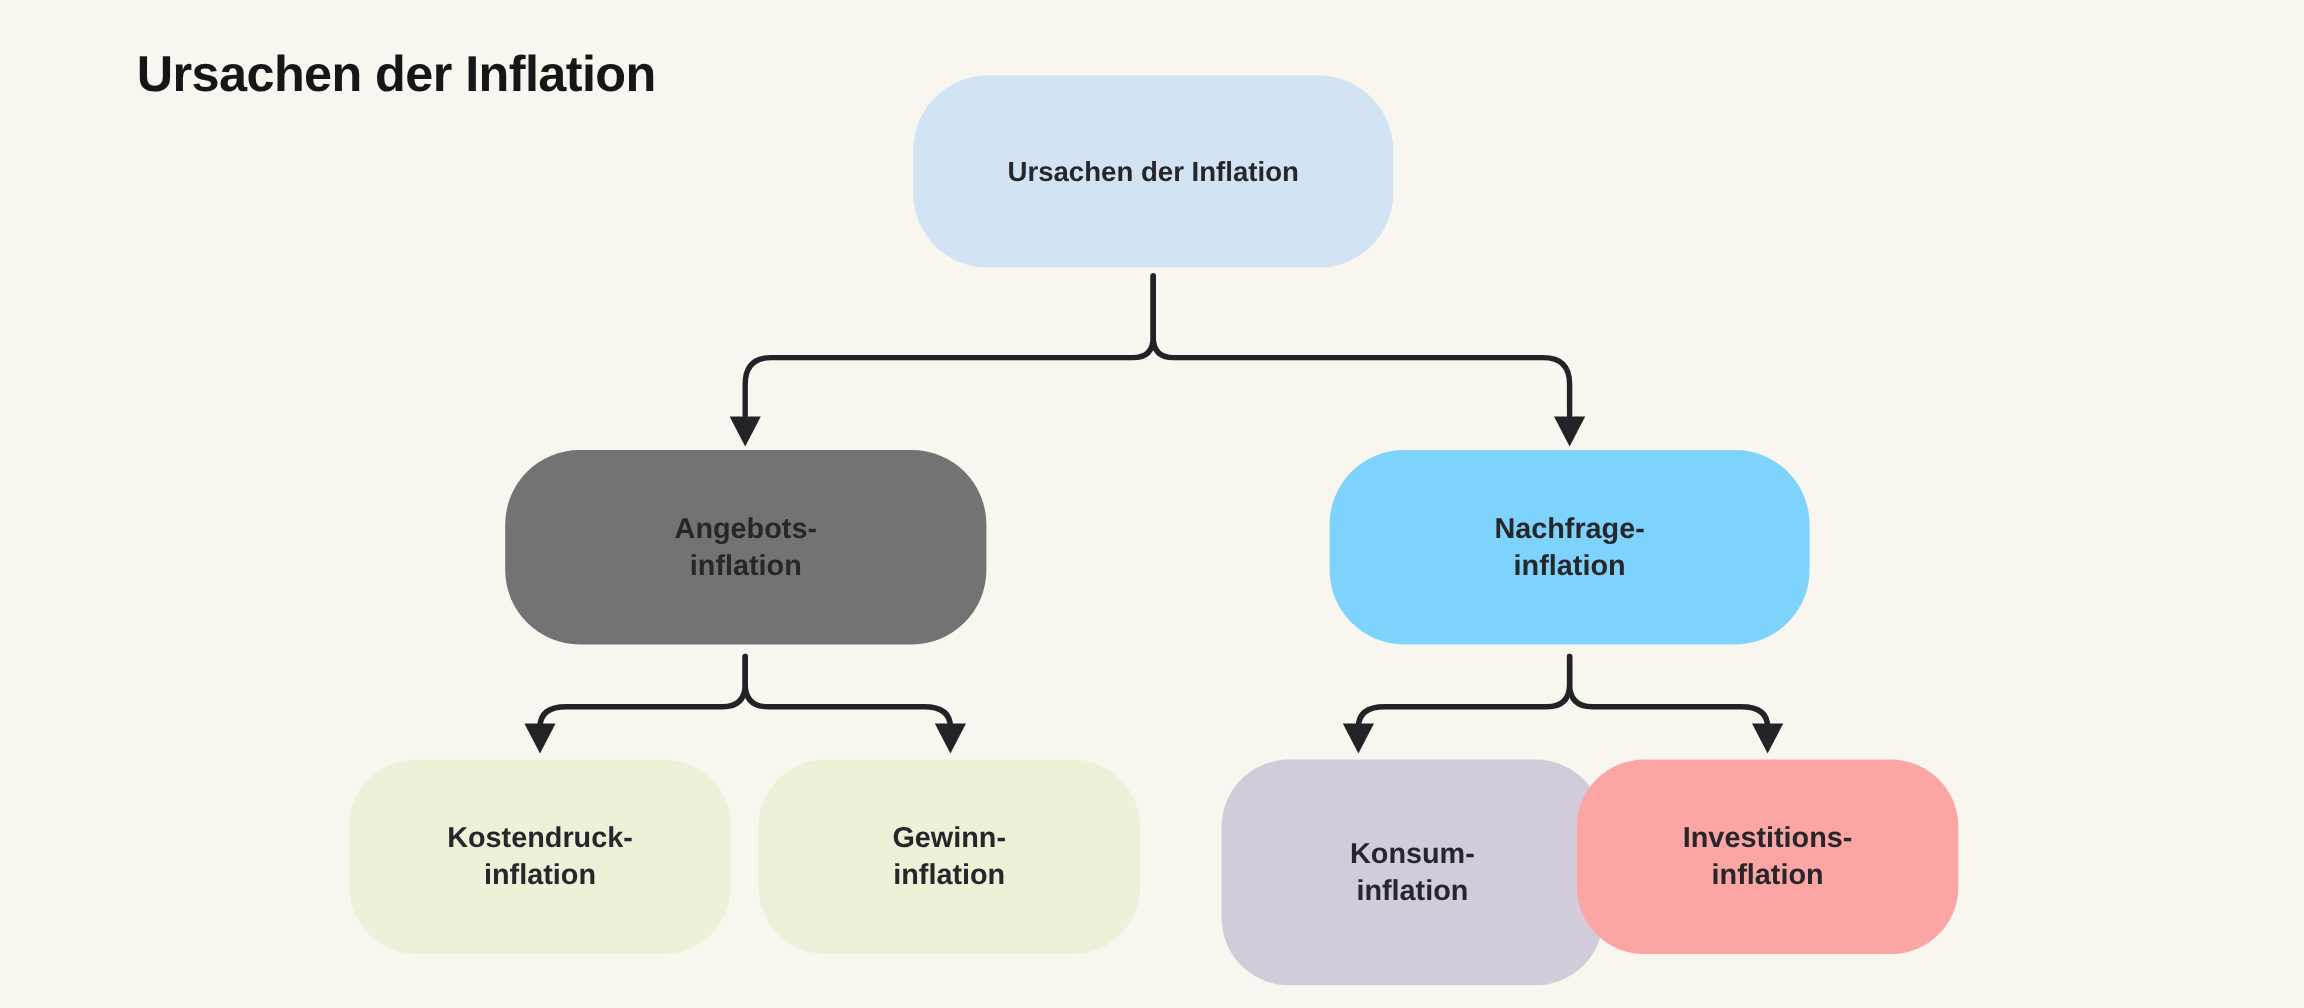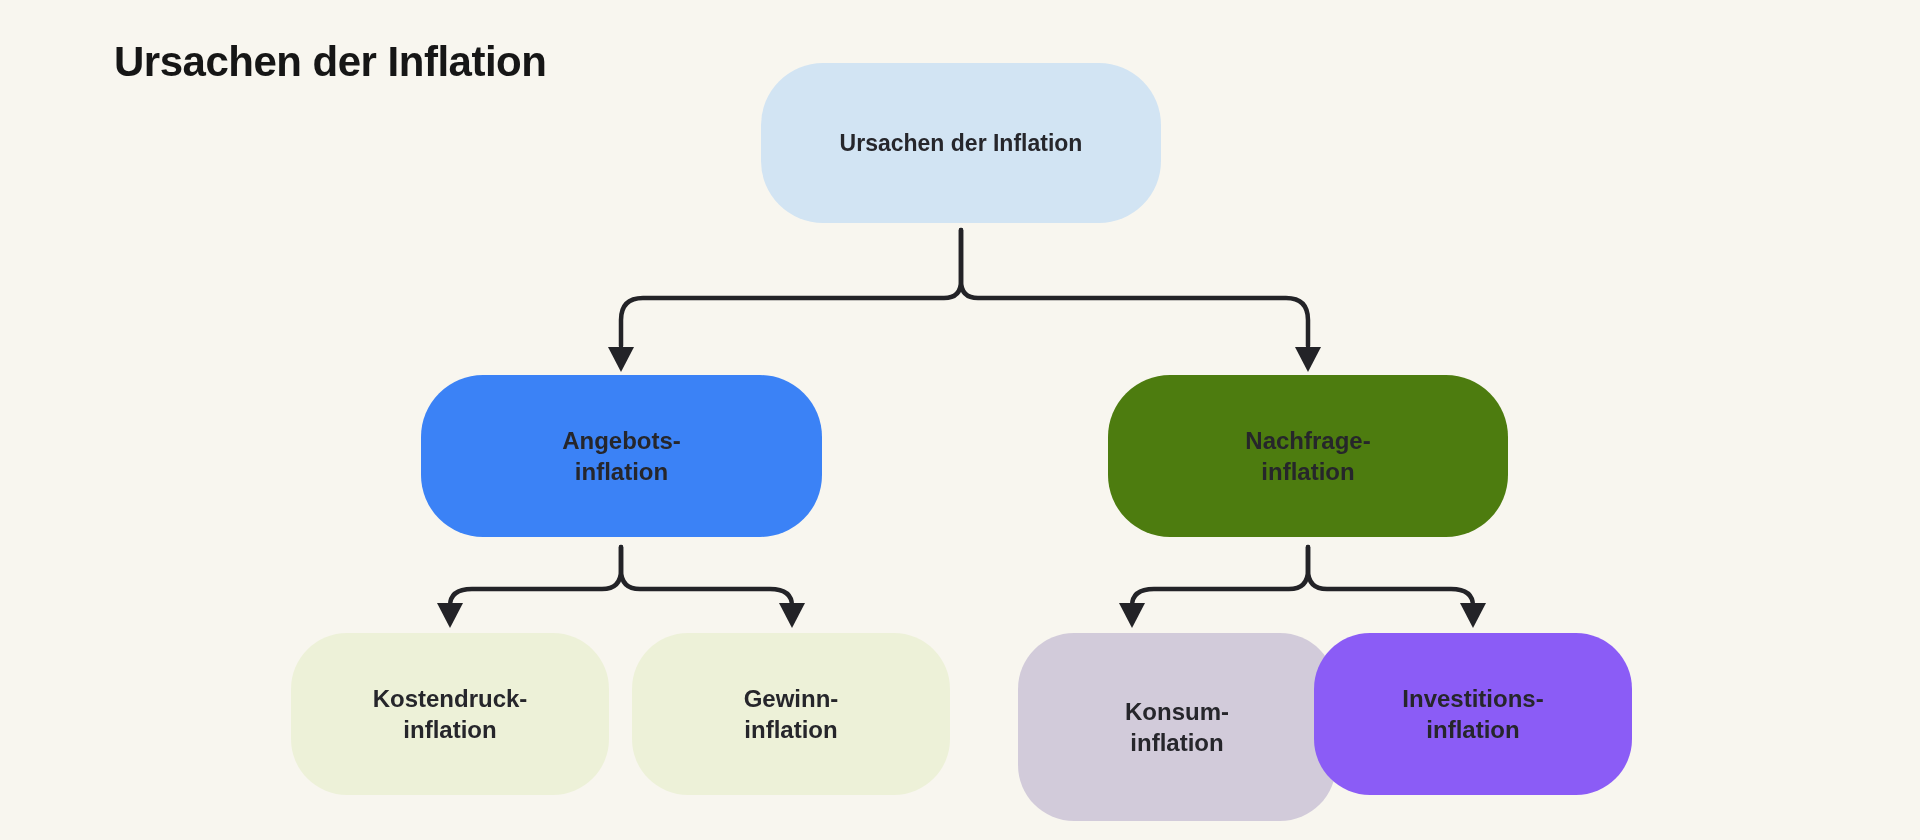--- a/index.html
+++ b/index.html
@@ -84,41 +84,41 @@
 
   <path d="M 1308 547 V 570 Q 1308 589 1327 589 H 1451 Q 1473 589 1473 606" fill="none" stroke-width="4.5" stroke-linecap="round" stroke="#232327"></path>
   <polygon points="1119,603 1145,603 1132,628" fill="#232327"></polygon>
   <polygon points="1460,603 1486,603 1473,628" fill="#232327"></polygon>
 </svg>
 
 <div class="node big" style="left: 761px; top: 63px; width: 400px; height: 160px; background: rgb(210, 228, 243);">
   <div class="root-label">Ursachen der Inflation</div>
 </div>
 
-<div class="node big" style="left: 421px; top: 375px; width: 401px; height: 162px; background: #3b82f6; justify-content: center;">
+<div class="node big" style="left: 421px; top: 375px; width: 401px; height: 162px; background: #737373; justify-content: center;">
   <div class="node-title">Angebots-</div>
   <div class="node-sub">inflation</div>
 </div>
 
-<div class="node big" style="left: 1108px; top: 375px; width: 400px; height: 162px; background: #4d7c0f;">
+<div class="node big" style="left: 1108px; top: 375px; width: 400px; height: 162px; background: #7dd3fc;">
   <div class="node-title">Nachfrage-</div>
   <div class="node-sub">inflation</div>
 </div>
 
 <div class="node small" style="left: 291px; top: 633px; width: 318px; height: 162px; background: rgb(237, 241, 216); text-align: right;">
   <div class="node-title">Kostendruck-</div>
   <div class="node-sub">inflation</div>
 </div>
 
 <div class="node small" style="left: 632px; top: 633px; width: 318px; height: 162px; background: rgb(237, 241, 216); text-align: right;">
   <div class="node-title">Gewinn-</div>
   <div class="node-sub">inflation</div>
 </div>
 
 <div class="node small" style="left: 973px; top: 633px; width: 318px; height: 188px; background: rgb(210, 203, 218); margin-left: 45px;">
   <div class="node-title">Konsum-</div>
   <div class="node-sub">inflation</div>
 </div>
 
-<div class="node small" style="left: 1314px; top: 633px; width: 318px; height: 162px; background: #8b5cf6;">
+<div class="node small" style="left: 1314px; top: 633px; width: 318px; height: 162px; background: #fca5a5;">
   <div class="node-title">Investitions-</div>
   <div class="node-sub">inflation</div>
 </div>
 
 </body></html>

